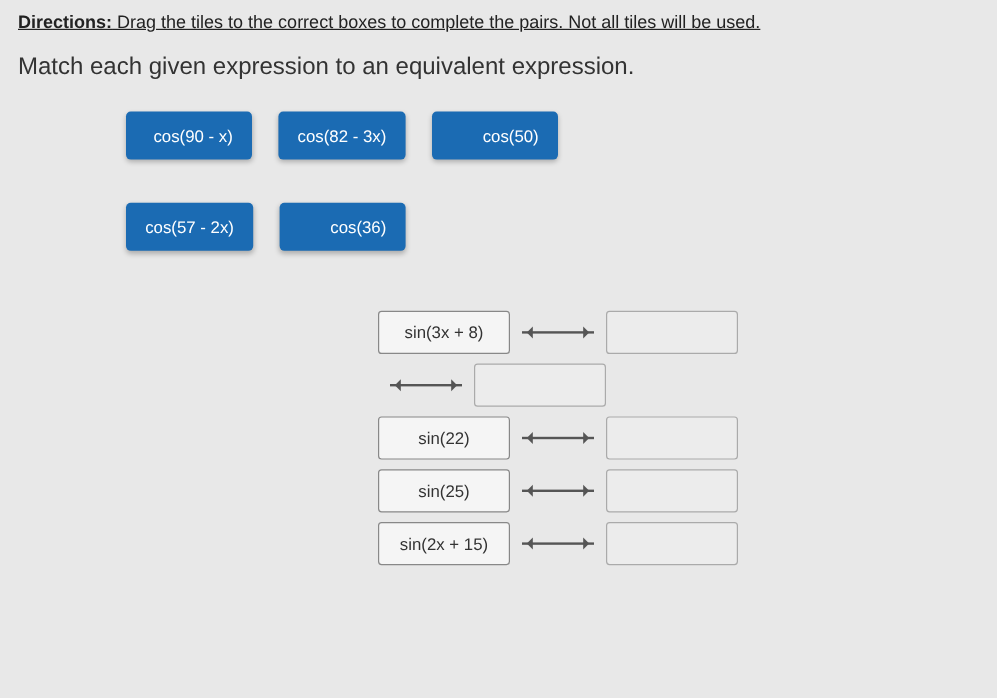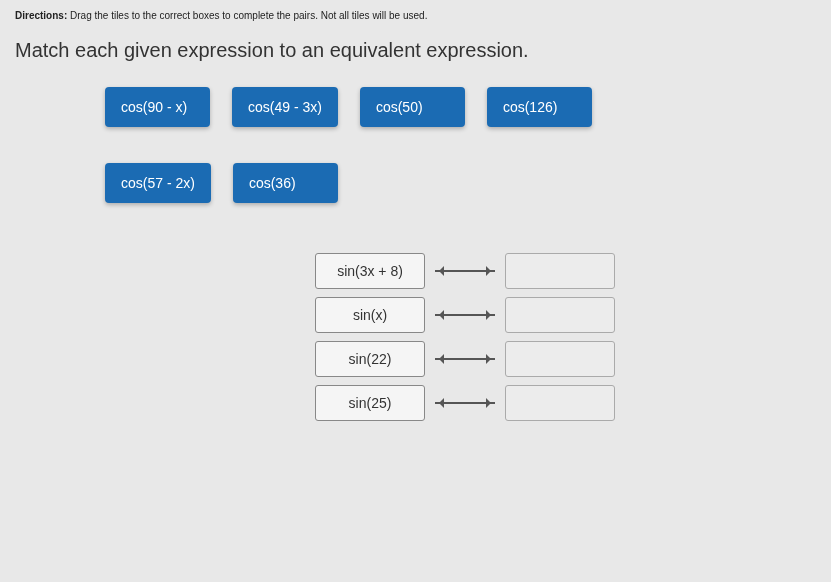--- a/index.html
+++ b/index.html
@@ -5,23 +5,24 @@
     * { margin: 0; padding: 0; box-sizing: border-box; }
     body {
       font-family: Arial, sans-serif;
       background: #e8e8e8;
       width: 831px;
       height: 582px;
       padding: 10px 15px;
       color: #333;
     }
     .directions {
-      font-size: 10px;
+      font-size: 15px;
       margin-bottom: 18px;
       color: #222;
+      text-decoration: underline;
     }
     .directions strong { font-weight: bold; }
     .subtitle {
       font-size: 20px;
       margin-bottom: 25px;
       color: #333;
     }
     .tiles-area {
       display: flex;
       flex-wrap: wrap;
@@ -30,21 +31,21 @@
       margin-bottom: 50px;
     }
     .tile {
       background: #1b6bb3;
       color: #fff;
       border: none;
       border-radius: 4px;
       padding: 12px 16px;
       font-size: 14px;
       min-width: 105px;
-      text-align: left;
+      text-align: right;
       cursor: move;
       box-shadow: 0 2px 4px rgba(0,0,0,0.25);
     }
     .match-area {
       display: flex;
       flex-direction: column;
       gap: 8px;
       padding-left: 300px;
     }
     .match-row {
@@ -105,50 +106,55 @@
 <body>
 
 <div class="directions">
   <strong>Directions:</strong><span> Drag the tiles to the correct boxes to complete the pairs. Not all tiles will be used.</span>
 </div>
 
 <div class="subtitle">Match each given expression to an equivalent expression.</div>
 
 <div class="tiles-area">
   <div class="tile">cos(90 - x)</div>
-  <div class="tile">cos(49 - 3x)</div>
+  <div class="tile">cos(82 - 3x)</div>
   <div class="tile">cos(50)</div>
-  <div class="tile">cos(126)</div>
   <div style="flex-basis:100%;height:0;"></div>
   <div class="tile">cos(57 - 2x)</div>
   <div class="tile">cos(36)</div>
 </div>
 
 <div class="match-area">
   <div class="match-row">
     <div class="expr-box">sin(3x + 8)</div>
     <div class="arrow">
         <div class="arrow-line"></div>
       </div>
     <div class="drop-box"></div>
   </div>
   <div class="match-row">
-    <div class="expr-box">sin(x)</div>
     <div class="arrow">
         <div class="arrow-line"></div>
       </div>
     <div class="drop-box"></div>
   </div>
   <div class="match-row">
     <div class="expr-box">sin(22)</div>
     <div class="arrow">
         <div class="arrow-line"></div>
       </div>
     <div class="drop-box"></div>
   </div>
   <div class="match-row">
     <div class="expr-box">sin(25)</div>
     <div class="arrow">
         <div class="arrow-line"></div>
       </div>
     <div class="drop-box"></div>
   </div>
+  <div class="match-row">
+    <div class="expr-box">sin(2x + 15)</div>
+    <div class="arrow">
+        <div class="arrow-line"></div>
+      </div>
+    <div class="drop-box"></div>
+  </div>
 </div>
 
 </body></html>

